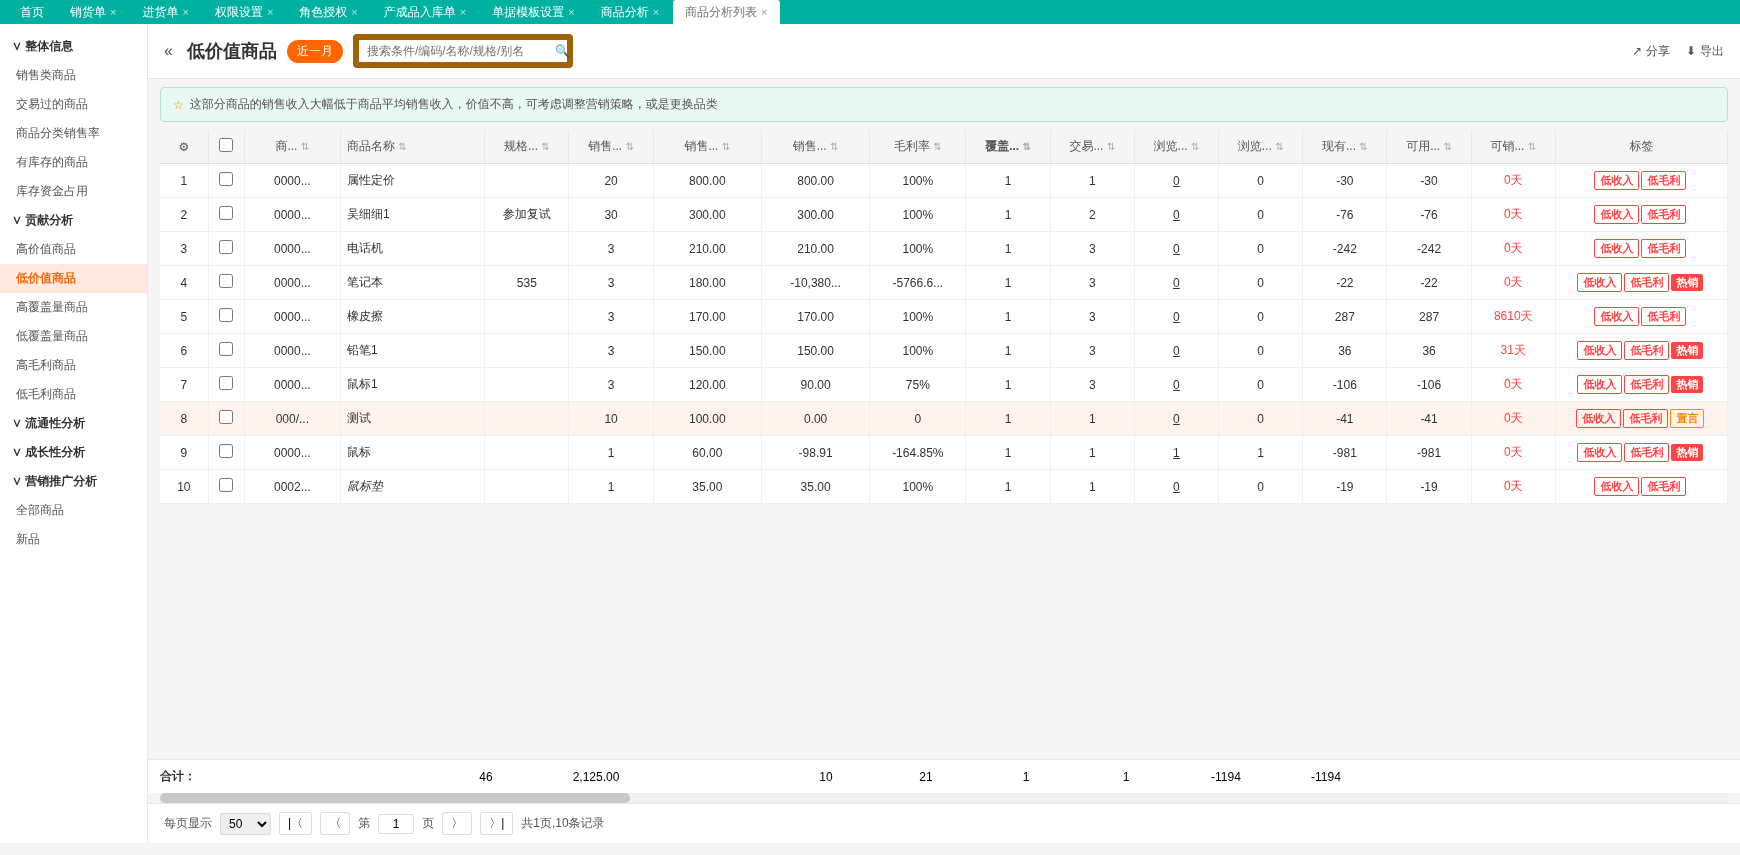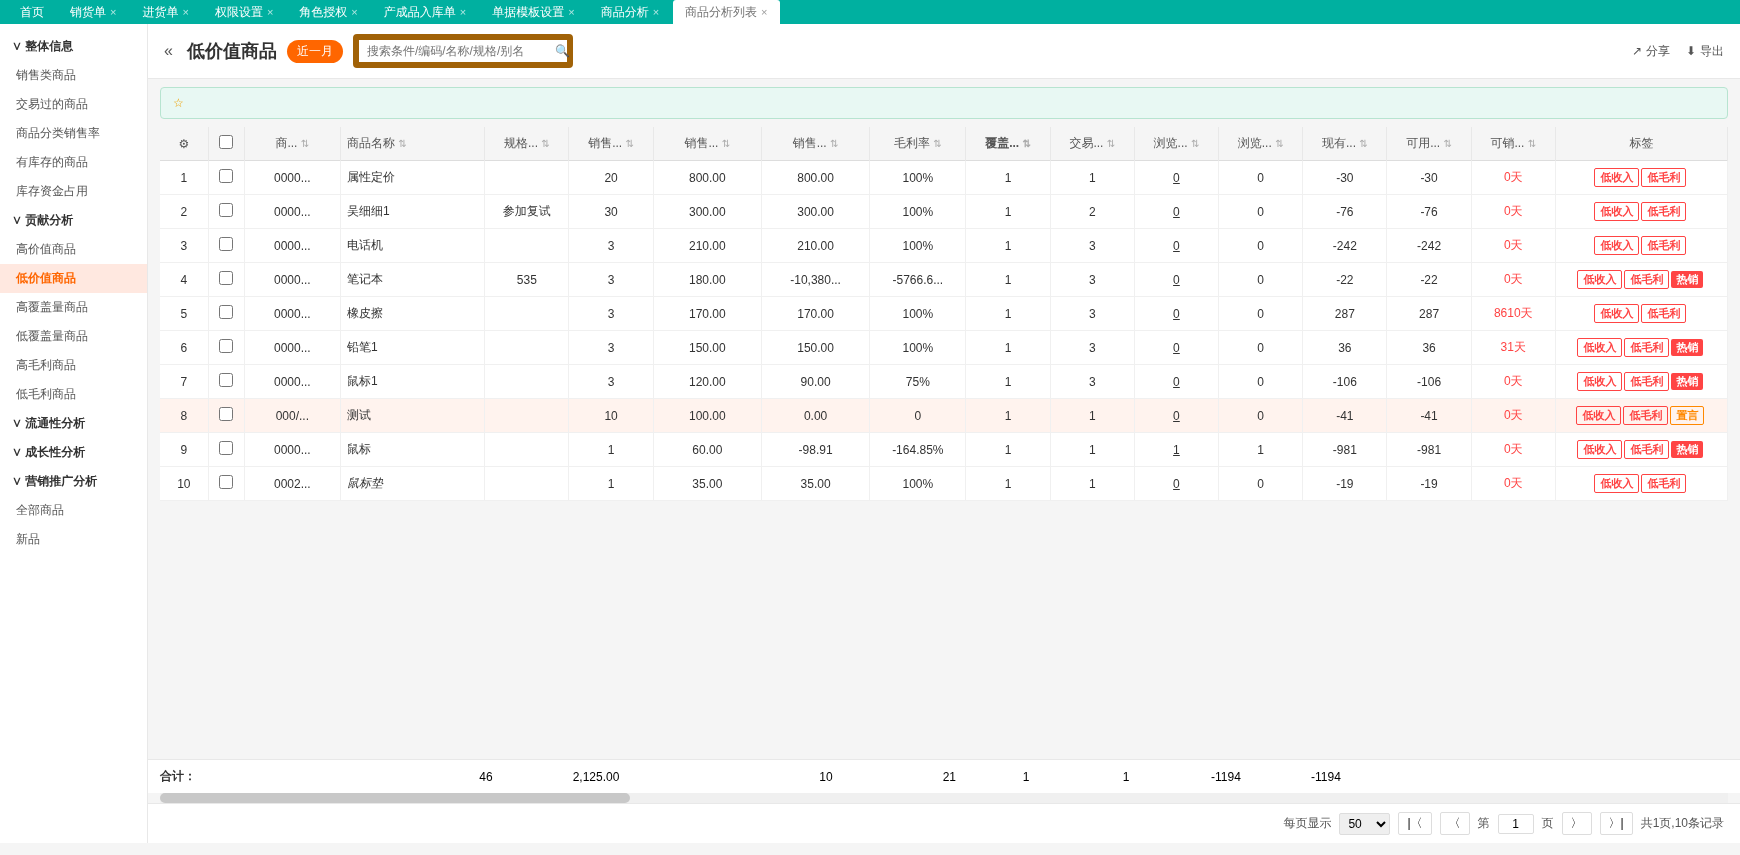--- a/index.html
+++ b/index.html
@@ -200,21 +200,21 @@
     }
     .total-label { font-weight: bold; color: #333; margin-right: 20px; }
 
     
     .pagination-bar {
       background: #fff;
       border-top: 1px solid #e8e8e8;
       padding: 8px 16px;
       display: flex;
       align-items: center;
-      justify-content: flex-end;
+      justify-content: flex-start;
       gap: 8px;
     }
     .page-info { color: #555; }
     .page-btn {
       border: 1px solid #ddd;
       background: #fff;
       padding: 2px 8px;
       cursor: pointer;
       border-radius: 2px;
       font-size: 12px;
@@ -363,20 +363,21 @@
         </button>
         <button class="action-btn">
           <span>⬇</span>
           <span>导出</span>
         </button>
       </div>
     </div>
 
     <div class="warning-banner">
       <span class="warning-icon">☆</span>
+      <span>这部分商品的销售收入大幅低于商品平均销售收入，价值不高，可考虑调整营销策略，或是更换品类</span>
     </div>
 
     <div class="table-wrapper">
       <table>
         <thead>
           <tr>
             <th class="col-seq">⚙</th>
             <th class="col-cb"><input type="checkbox" class="checkbox" style=""></th>
             <th class="col-code">商... <span class="sort-icon">⇅</span></th>
             <th class="col-name">商品名称 <span class="sort-icon">⇅</span></th>
@@ -591,21 +592,21 @@
     </div>
 
     <div class="table-footer">
       <span class="total-label">合计：</span>
       <div style="flex:1; display:flex; align-items:center; gap:40px;">
         <span style="width:200px;"></span>
         <span style="width:60px; text-align:center;">46</span>
         <span style="width:80px; text-align:center;">2,125.00</span>
         <span style="width:80px;"></span>
         <span style="width:60px; text-align:center;">10</span>
-        <span style="width:60px; text-align:right;">21</span>
+        <span style="width:60px; text-align:center;">21</span>
         <span style="width:60px; text-align:center;">1</span>
         <span style="width:60px; text-align:center;">1</span>
         <span style="width:60px; text-align:center;">-1194</span>
         <span style="width:60px; text-align:center;">-1194</span>
       </div>
     </div>
 
     <div class="table-scrollbar">
       <div class="table-scrollbar-thumb"></div>
     </div>

